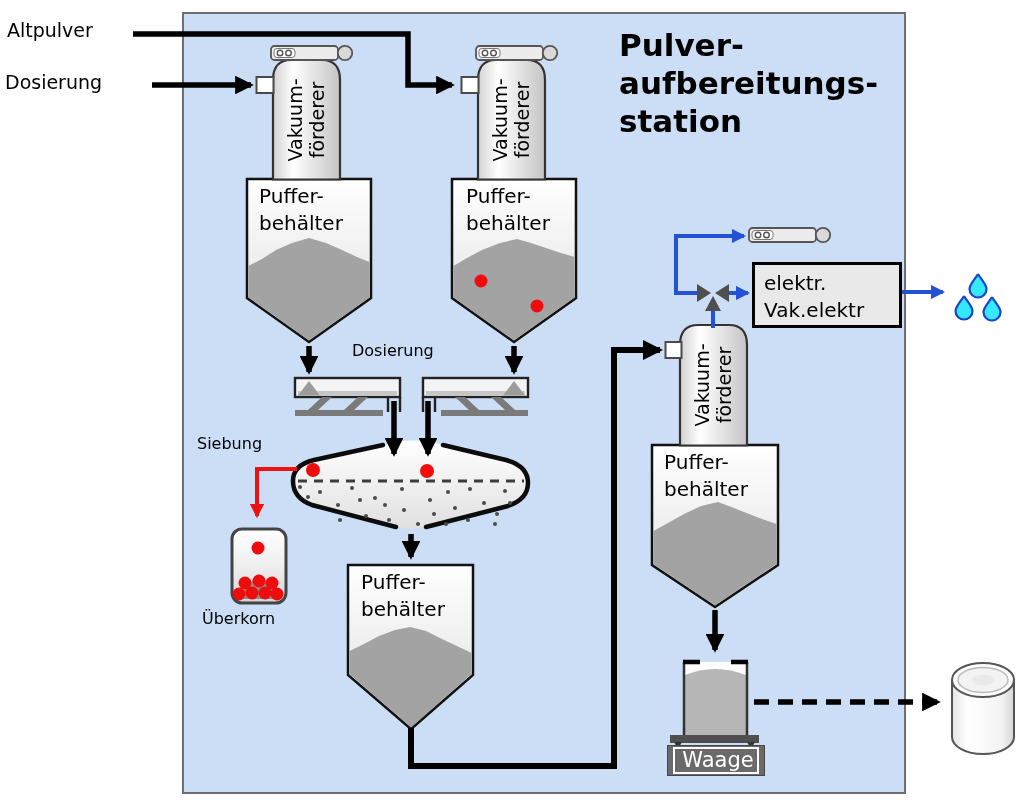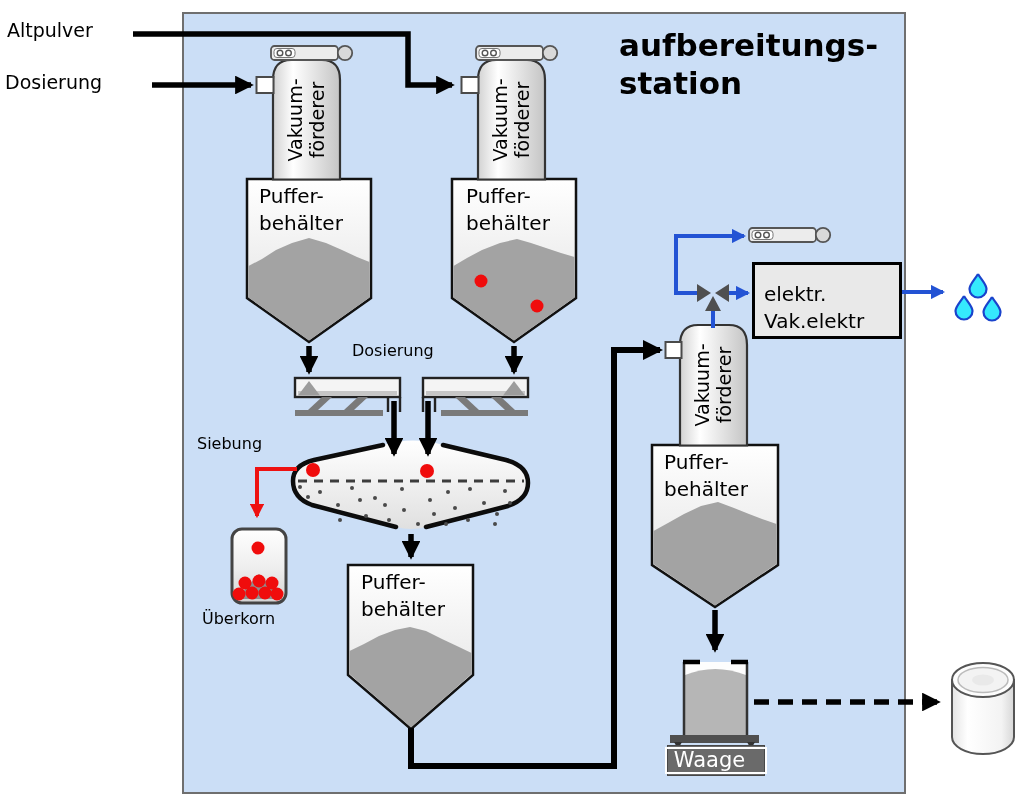--- a/index.html
+++ b/index.html
@@ -13,27 +13,27 @@
   .title{left:619px;top:26px;font-size:31px;font-weight:bold;line-height:38px;}
   .title span{display:block;}
   .pb-lbl{font-size:20px;line-height:27px;}
   .pb-lbl span{display:block;}
   .vc-lbl{font-size:19px;line-height:22px;text-align:center;
           transform:translate(-50%,-50%) rotate(-90deg);}
   .vc-lbl span{display:block;}
   .small-lbl{font-size:16px;line-height:23px;}
   #pumpbox{position:absolute;left:752px;top:262px;width:135px;height:55px;
            border:3px solid #000;background:#e9e9e9;z-index:2;
-           font-size:20px;line-height:27px;padding:16px 0 0 9px;box-sizing:content-box;}
+           font-size:20px;line-height:27px;padding:5px 0 0 9px;box-sizing:content-box;}
   #pumpbox span{display:block;}
   #waagebox{position:absolute;left:667px;top:745px;width:96px;height:29px;z-index:2;
             background:#6a6a6a;border:1px solid #474747;display:flex;
             align-items:center;justify-content:center;}
   #waagebox span{color:#fff;font-size:21px;line-height:22px;border:2px solid #fff;
-                 padding:0 20px 1px 7px;}
+                 padding:0 3px 1px 7px;}
 </style>
 </head>
 <body>
 
 <div id="panel"></div>
 
 <svg class="layer" width="1024" height="804" viewBox="0 0 1024 804">
   <defs>
     <linearGradient id="vesselGrad" x1="0" y1="0" x2="0" y2="1">
       <stop offset="0" stop-color="#ffffff"></stop>
@@ -227,20 +227,21 @@
     <use href="#dropShape" x="978" y="285"></use>
     <use href="#dropShape" x="964" y="307"></use>
     <use href="#dropShape" x="992" y="308"></use>
   </g>
 </svg>
 
 <div class="lbl io-lbl" style="left:7px;top:19px;">Altpulver</div>
 <div class="lbl io-lbl" style="left:5px;top:71px;">Dosierung</div>
 
 <div class="lbl title">
+  <span>Pulver-</span>
   <span>aufbereitungs-</span>
   <span>station</span>
 </div>
 
 <div class="lbl vc-lbl" style="left:306px;top:120px;">
   <span>Vakuum-</span>
   <span>förderer</span>
 </div>
 <div class="lbl vc-lbl" style="left:511px;top:120px;">
   <span>Vakuum-</span>

